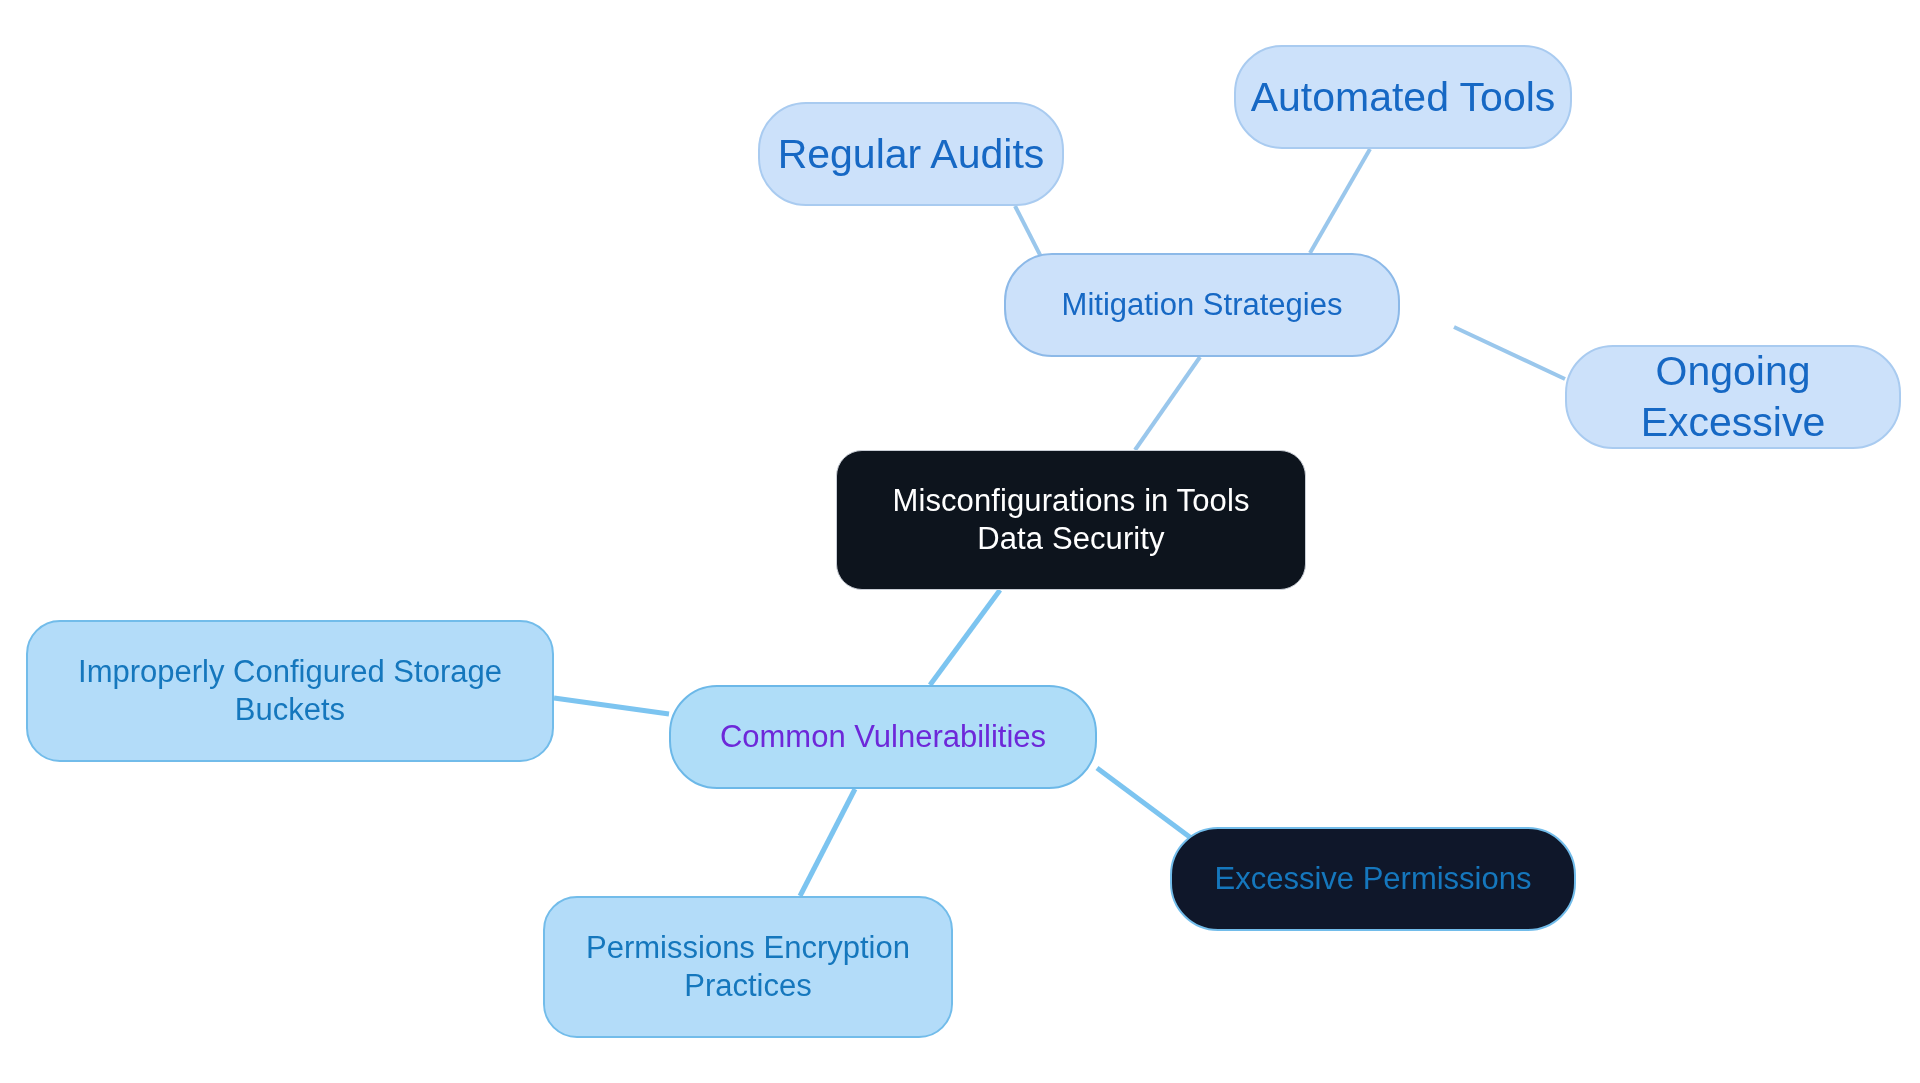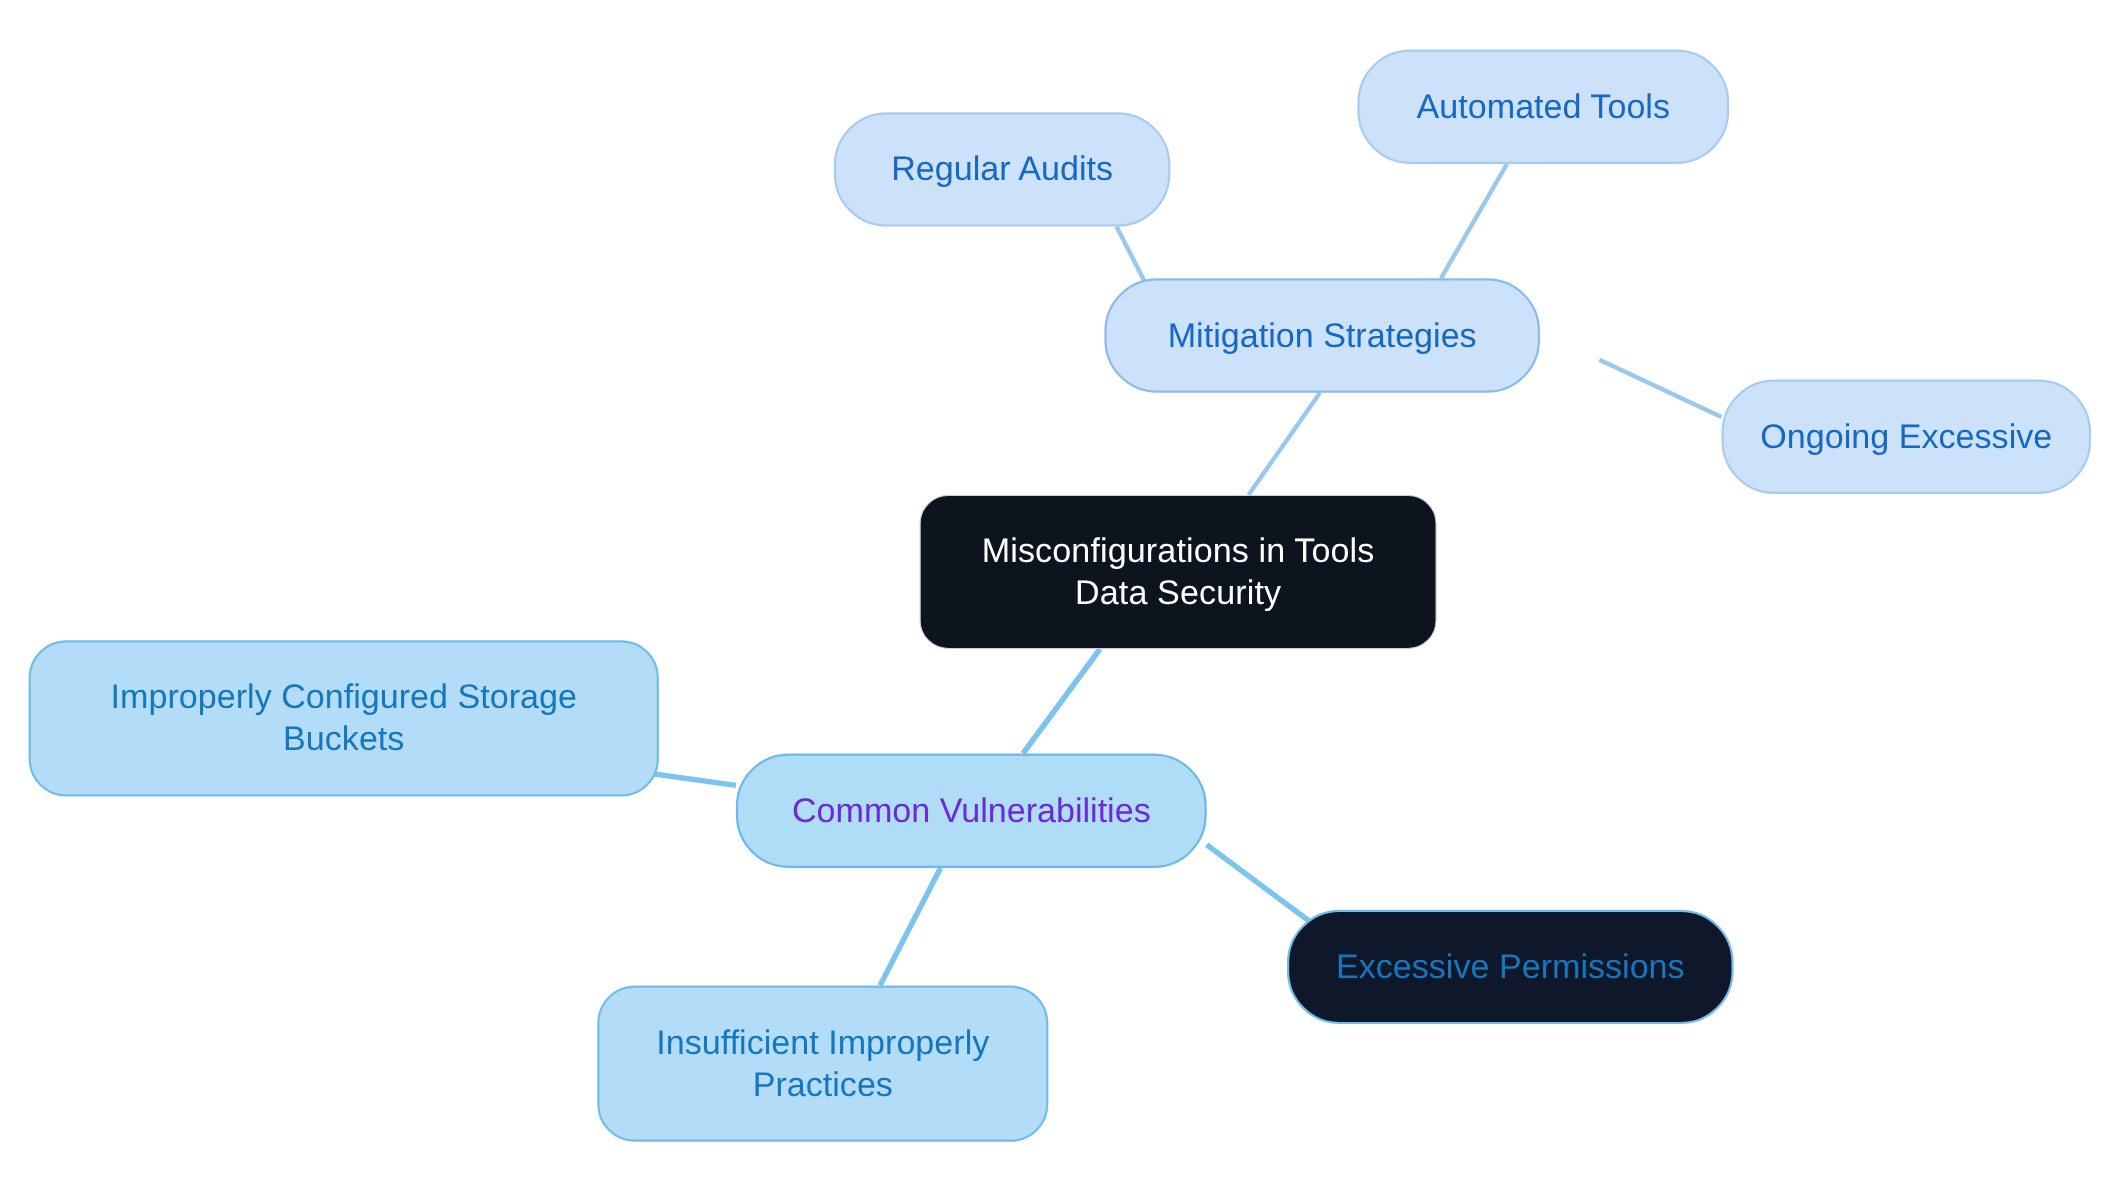--- a/index.html
+++ b/index.html
@@ -49,21 +49,21 @@
     border: 2px solid #8cb9e8;
     color: #1668c4;
     border-radius: 48px;
     font-size: 31px;
   }
   .node-leaf-a {
     background: #cce1fa;
     border: 2px solid #a9cbf0;
     color: #1668c4;
     border-radius: 48px;
-    font-size: 31px;
+    font-size: 41px;
   }
   .node-branch-b {
     background: #afddf8;
     border: 2px solid #6cb8e8;
     color: #1577bd;
     border-radius: 48px;
     font-size: 31px;
   }
   .node-leaf-b {
     background: #b3dcf9;
@@ -112,27 +112,27 @@
   </div>
 
   <div class="node node-leaf-a" style="left: 1565px; top: 345px; width: 336px; height: 104px; background: rgb(204, 225, 250); border-color: rgb(169, 203, 240); color: rgb(22, 104, 196);">
     <span>Ongoing Excessive</span>
   </div>
 
   <div class="node node-branch-b" style="left: 669px; top: 685px; width: 428px; height: 104px; background: rgb(175, 221, 248); border-color: rgb(108, 184, 232); color: #6d28d9;">
     <span>Common Vulnerabilities</span>
   </div>
 
-  <div class="node node-leaf-b" style="left: 26px; top: 582px; width: 573px; height: 142px; background: rgb(179, 220, 249); border-color: rgb(114, 188, 234); color: rgb(21, 119, 189);">
+  <div class="node node-leaf-b" style="left: 26px; top: 620px; width: 528px; height: 142px; background: rgb(179, 220, 249); border-color: rgb(114, 188, 234); color: rgb(21, 119, 189);">
     <span>Improperly Configured Storage
 Buckets</span>
   </div>
 
   <div class="node node-leaf-b" style="left: 543px; top: 896px; width: 410px; height: 142px; background: rgb(179, 220, 249); border-color: rgb(114, 188, 234); color: rgb(21, 119, 189);">
-    <span>Insufficient Improperly
+    <span>Permissions Encryption
 Practices</span>
   </div>
 
   <div class="node node-leaf-b pill" style="left: 1170px; top: 827px; width: 406px; height: 104px; background: #0f172a; border-color: rgb(114, 188, 234); color: rgb(21, 119, 189);">
     <span>Excessive Permissions</span>
   </div>
 
 </div>
 
 </body></html>

